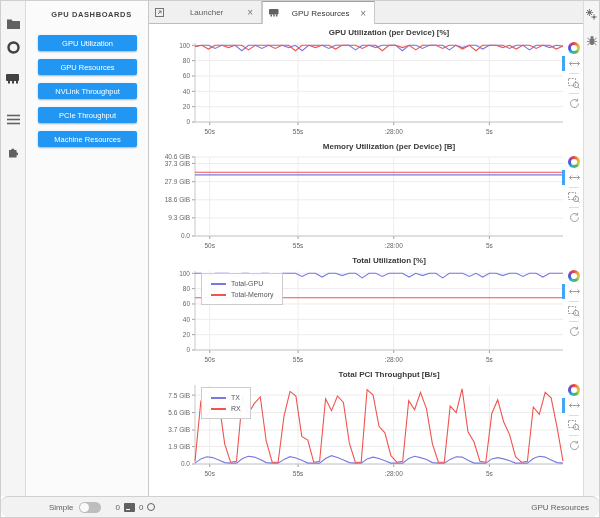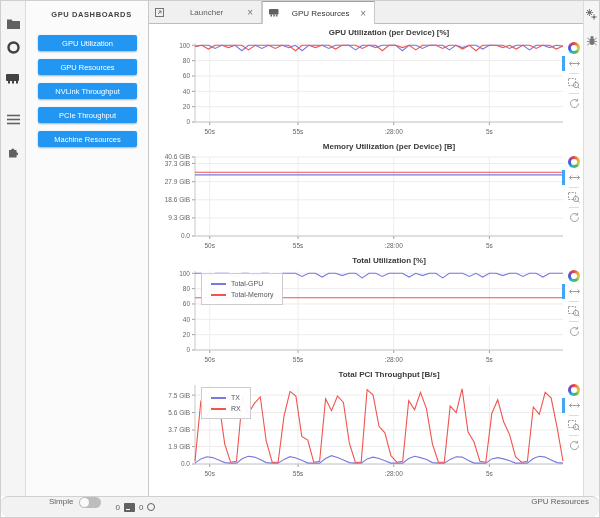--- a/index.html
+++ b/index.html
@@ -47,21 +47,21 @@
 
   .legend { position:absolute; left:52px; top:17px; background:rgba(255,255,255,.95); border:1px solid #ccc; padding:4px 9px; z-index:2; }
   .legend-row { display:flex; align-items:center; font-size:7px; color:#555; height:11px; }
   .legend-swatch { display:inline-block; width:15px; height:2px; margin-right:5px; }
 
   
   #rightstrip { width:16px; background:#f5f5f5; border-left:1px solid #dcdcdc; flex:0 0 auto; display:flex; flex-direction:column; align-items:center; padding-top:8px; }
   #rightstrip .r-icon { height:26px; display:flex; align-items:flex-start; justify-content:center; color:#757575; }
 
   
-  #statusbar { height:21px; background:#f2f2f2; border-top:1px solid #d0d0d0; display:flex; font-size:8px; color:#5f5f5f; padding:0 10px 0 48px; flex:0 0 auto;border-radius:7px; }
+  #statusbar { height:21px; background:#f2f2f2; border-top:1px solid #d0d0d0; display:flex; align-items:center; font-size:8px; color:#5f5f5f; padding:0 10px 0 48px; flex:0 0 auto;border-radius:7px; }
   #statusbar .right { margin-left:auto; }
   .toggle { width:22px; height:11px; border-radius:6px; background:#bdbdbd; position:relative; margin:0 14px 0 6px; cursor:pointer; }
   .toggle .knob { position:absolute; left:1px; top:1px; width:9px; height:9px; border-radius:50%; background:#fafafa; }
   .sb-cluster { display:flex; align-items:center; gap:4px; }
   .term-icon { width:11px; height:9px; background:#616161; border-radius:1px; position:relative; }
   .term-icon::after { content:""; position:absolute; left:2px; bottom:2px; width:4px; height:1px; background:#fff; }
   .kernel-icon { width:8px; height:8px; border:1.2px solid #616161; border-radius:50%; }
 </style>
 </head>
 <body>

